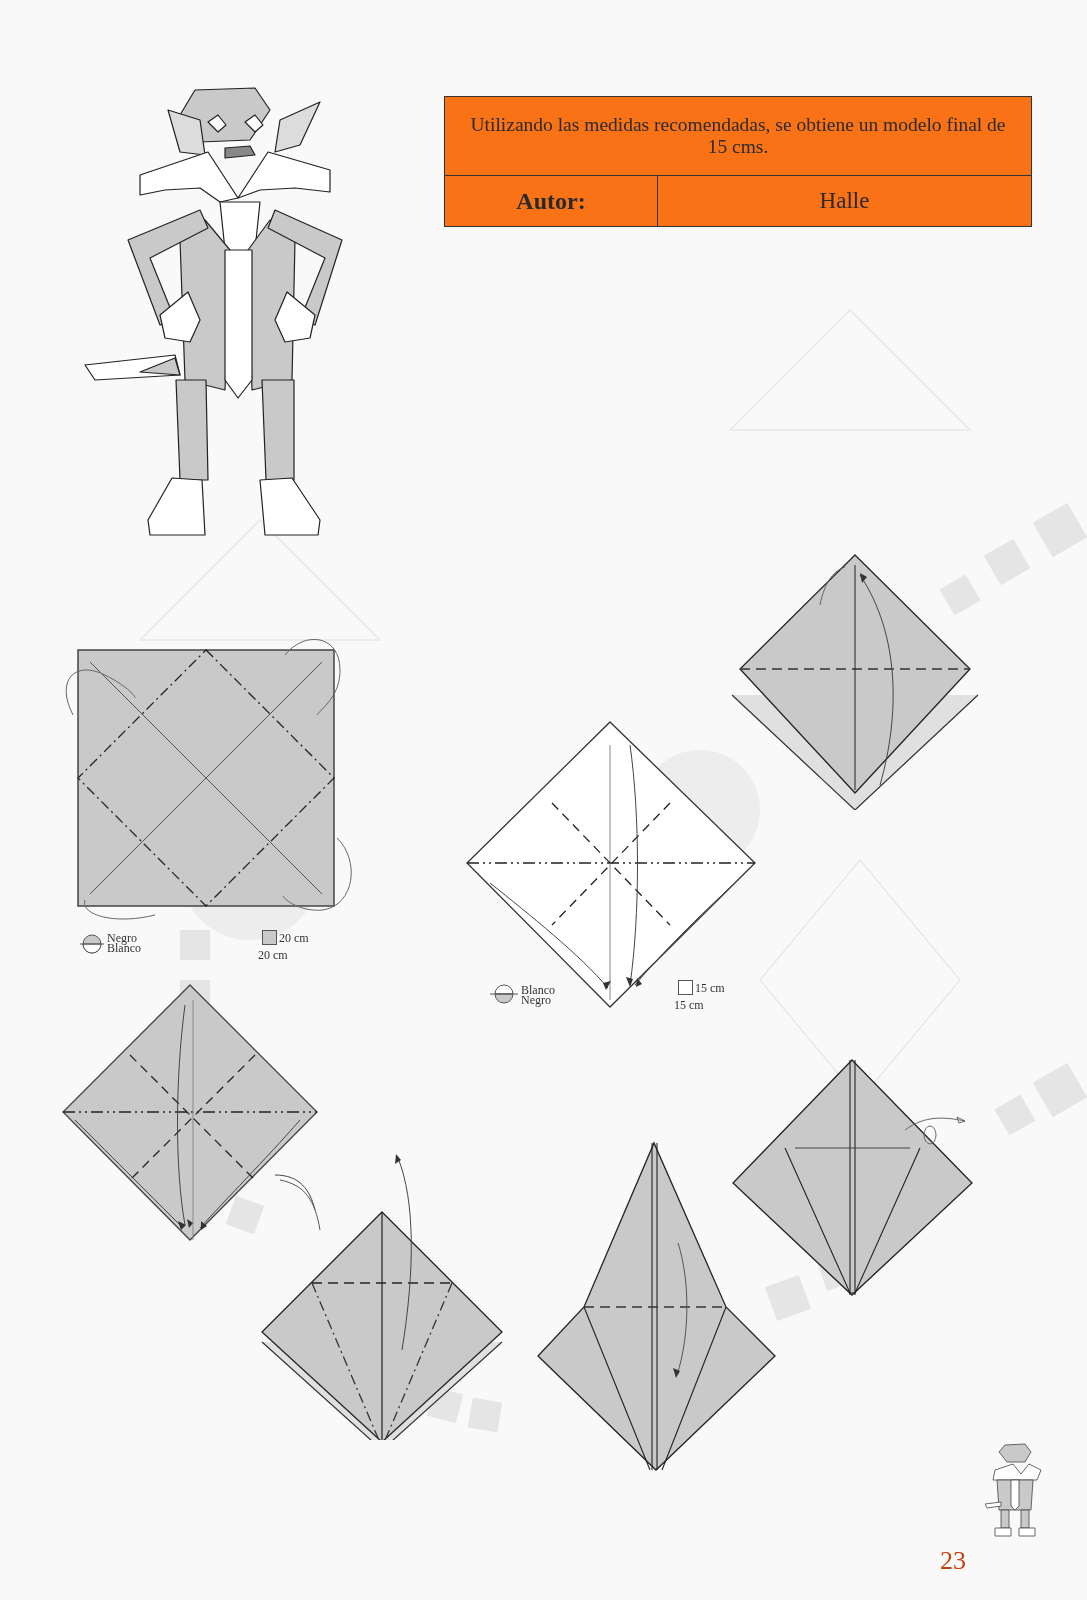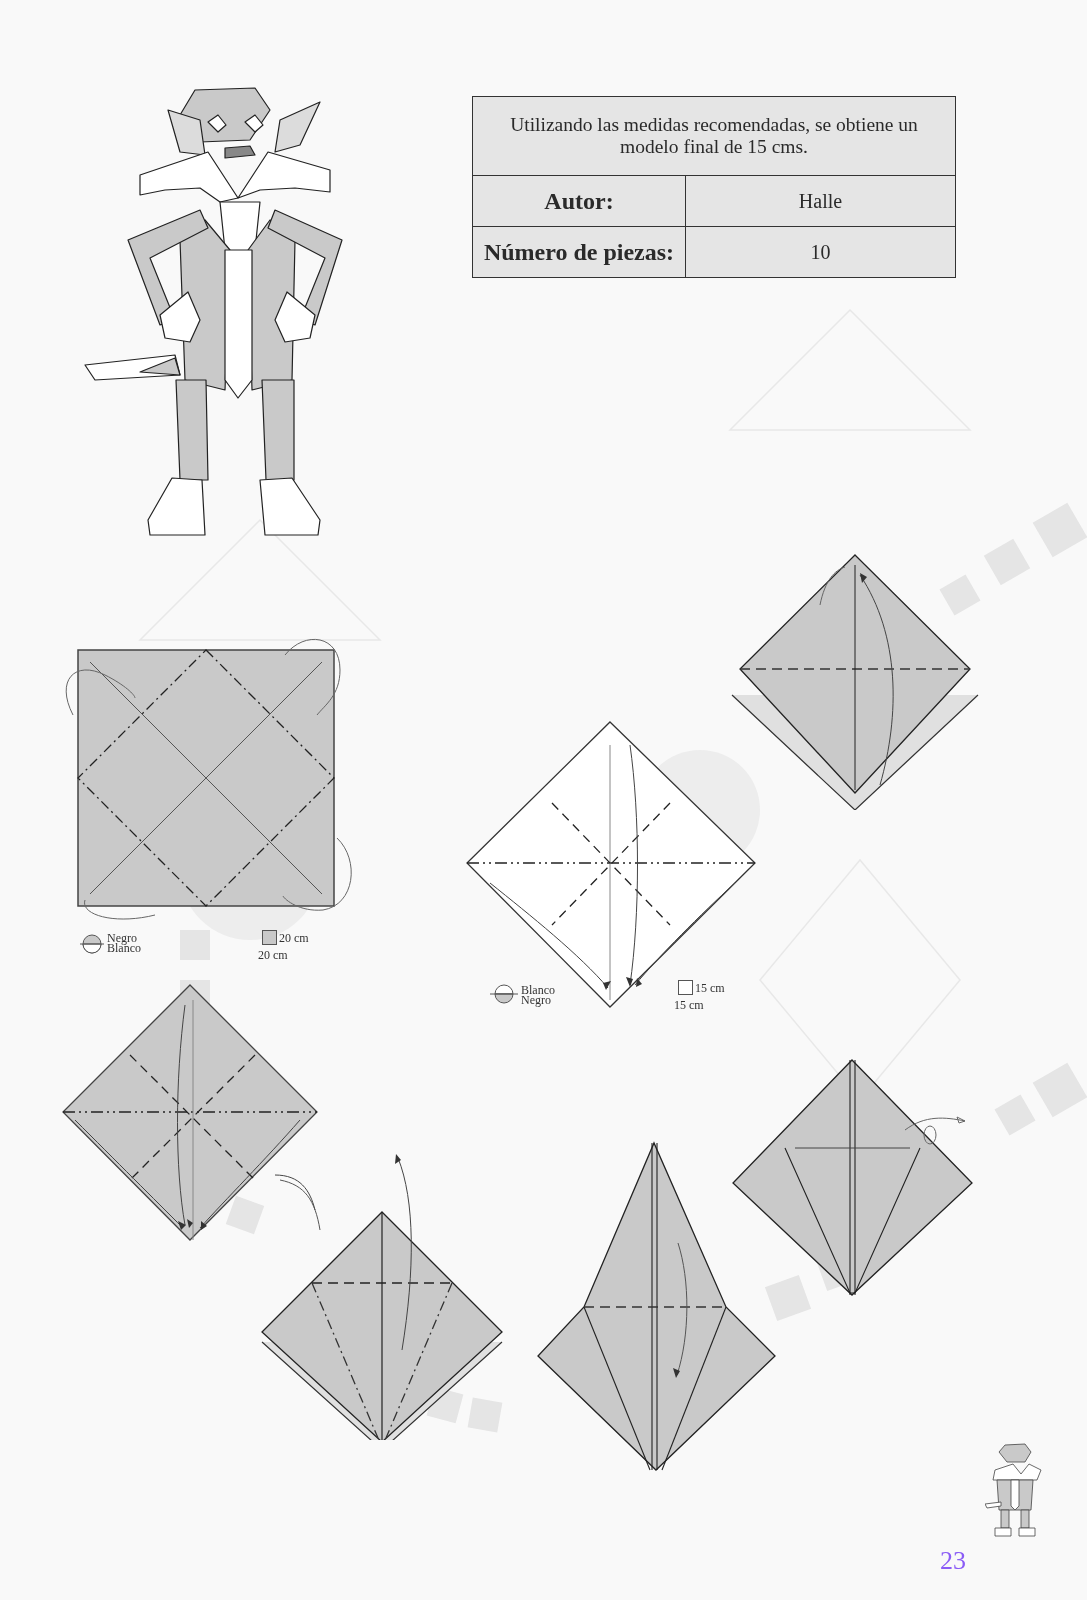--- a/index.html
+++ b/index.html
@@ -6,31 +6,31 @@
   body {
     width:1087px; height:1600px; position:relative; overflow:hidden;
     background:#f9f9f9;
     font-family:"Liberation Serif", "DejaVu Serif", serif;
     color:#222;
   }
   .abs { position:absolute; }
   .bgdeco { position:absolute; left:0; top:0; width:1087px; height:1600px; pointer-events:none; }
   
   .info-table {
-    position:absolute; left:444px; top:96px; width:484px;
-    border-collapse:collapse; background:#e5e5e5;margin-left:28px;
+    position:absolute; left:444px; top:96px; width:588px;
+    border-collapse:collapse; background:#f97316;
   }
   .info-table td {
     border:1.5px solid #333; text-align:center; font-size:20px; color:#2a2a2a;
   }
   .info-table .intro { height:66px; line-height:22px; padding:6px 14px; font-size:19.5px; }
   .info-table .lbl { width:210px; height:48px; font-weight:bold; font-size:24px; }
-  .info-table .val { height:48px; font-size:20px; }
+  .info-table .val { height:48px; font-size:23px; }
   .legend-text { font-size:12px; color:#333; position:absolute; line-height:10px; }
-  .page-number { position:absolute; left:940px; top:1546px; font-size:26px; color:#8b5cf6; }
+  .page-number { position:absolute; left:940px; top:1546px; font-size:26px; color:#c2410c; }
 </style>
 </head>
 <body>
 
 <svg class="bgdeco" viewBox="0 0 1087 1600">
   <g fill="#e2e2e2" opacity="0.9">
     <rect x="1040" y="510" width="40" height="40" transform="rotate(-30 1060 530)"></rect>
     <rect x="990" y="545" width="34" height="34" transform="rotate(-30 1007 562)"></rect>
     <rect x="945" y="580" width="30" height="30" transform="rotate(-30 960 595)"></rect>
     <rect x="1040" y="1070" width="40" height="40" transform="rotate(-30 1060 1090)"></rect>
@@ -92,24 +92,20 @@
 
 <table class="info-table">
   <tbody>
       <tr>
     <td colspan="2" class="intro">Utilizando las medidas recomendadas, se obtiene un modelo final de 15 cms.</td>
   </tr>
   <tr>
     <td class="lbl">Autor:</td>
     <td class="val">Halle</td>
   </tr>
-  <tr>
-    <td class="lbl">Número de piezas:</td>
-    <td class="val">10</td>
-  </tr>
 </tbody>
   </table>
 
 <svg class="abs" style="left:55px;top:620px;" width="310" height="300" viewBox="0 0 310 300">
   <rect x="23" y="30" width="256" height="256" fill="#c9c9c9" stroke="#444" stroke-width="1.5"></rect>
   <line x1="35" y1="42" x2="267" y2="274" stroke="#555" stroke-width="1"></line>
   <line x1="267" y1="42" x2="35" y2="274" stroke="#555" stroke-width="1"></line>
   <path d="M151 30 L279 158 L151 286 L23 158 Z" fill="none" stroke="#222" stroke-width="1.3" stroke-dasharray="10 4 2 4"></path>
   <g fill="none" stroke="#666" stroke-width="1">
     <path d="M18 95 C0 60, 20 40, 50 55 C70 65, 80 75, 80 78"></path>

